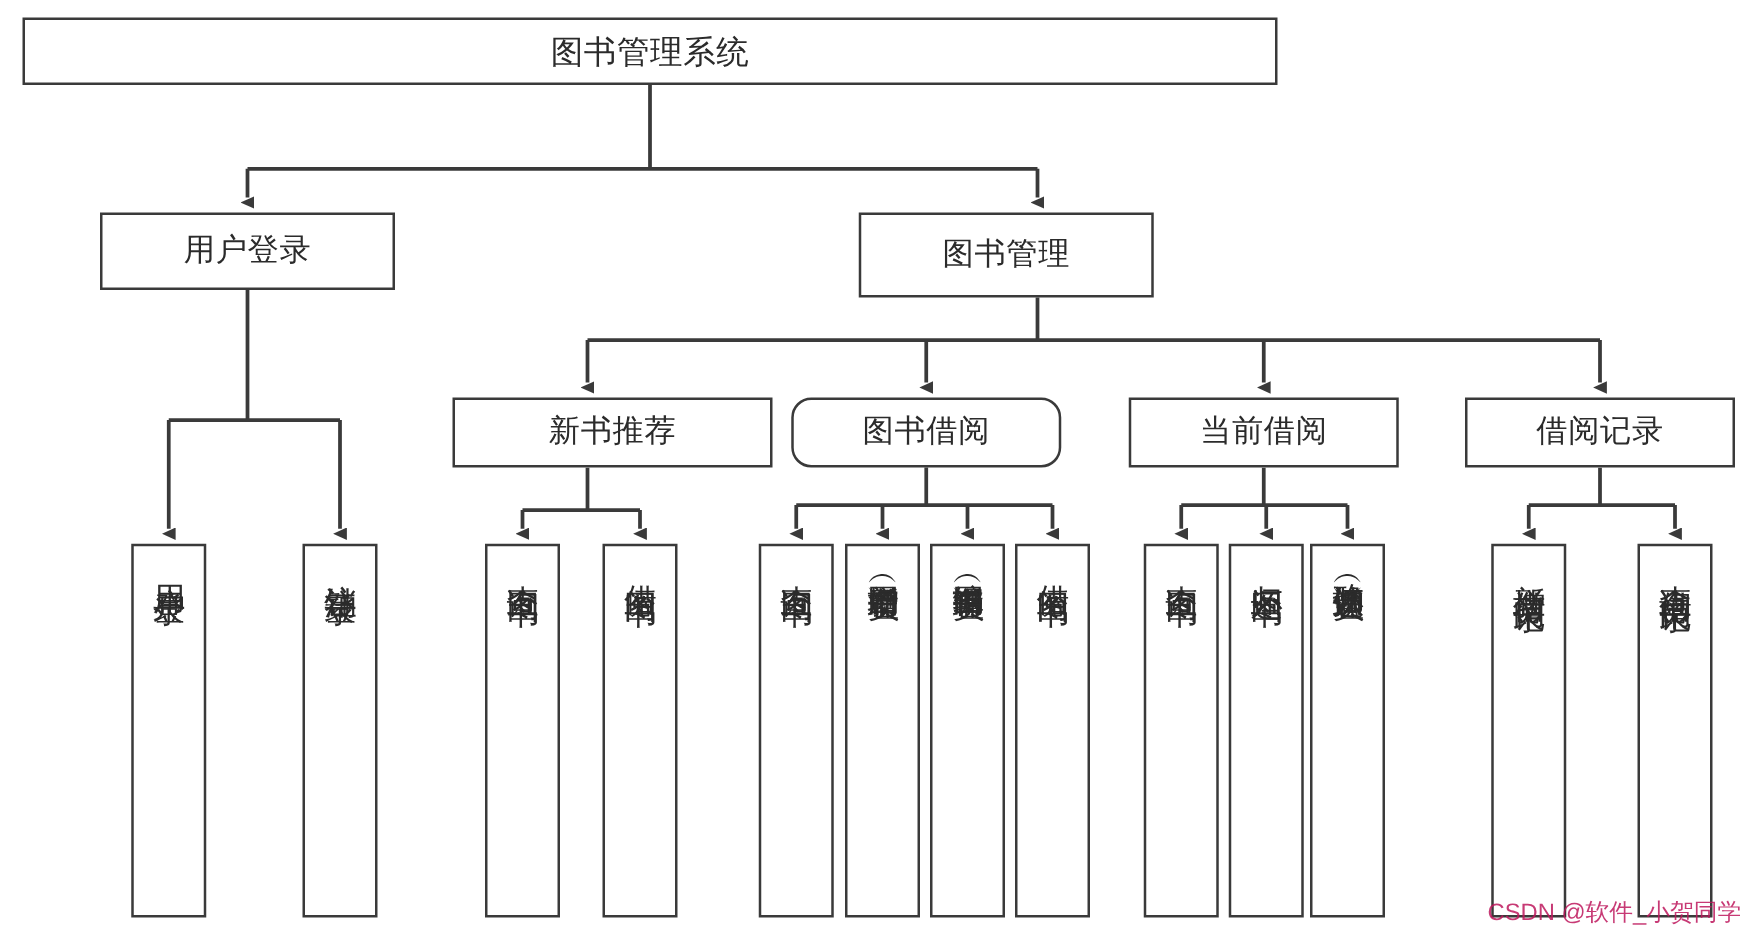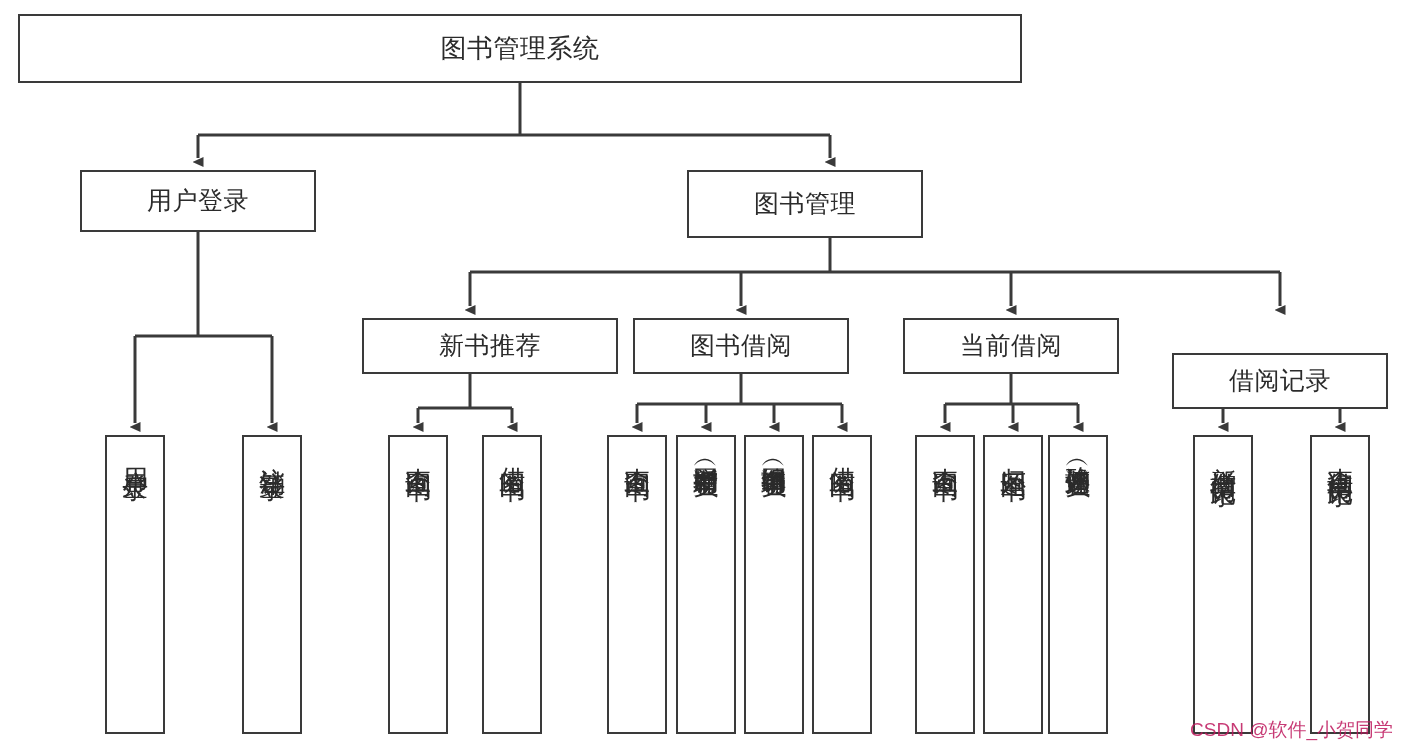--- a/index.html
+++ b/index.html
@@ -123,41 +123,41 @@
       <path d="M1013,404 L1013,423" marker-end="url(#arrow)"></path>
       <path d="M1078,404 L1078,423" marker-end="url(#arrow)"></path>
 
       <path d="M1280,374 L1280,404"></path>
       <path d="M1223,404 L1340,404"></path>
       <path d="M1223,404 L1223,423" marker-end="url(#arrow)"></path>
       <path d="M1340,404 L1340,423" marker-end="url(#arrow)"></path>
     </g>
   </svg>
 
-  <div class="node horizontal" id="root-node" style="left:18px; top:14px; width:1004px; height:69px;justify-content:center;">
+  <div class="node horizontal" id="root-node" style="left:18px; top:14px; width:1004px; height:54px;justify-content:center;">
     <span class="label">图书管理系统</span>
   </div>
 
   <div class="node horizontal" style="left:80px; top:170px; width:236px; height:62px;">
     <span class="label">用户登录</span>
   </div>
   <div class="node horizontal" style="left:687px; top:170px; width:236px; height:68px;justify-content:center;">
     <span class="label">图书管理</span>
   </div>
 
   <div class="node horizontal" style="left:362px; top:318px; width:256px; height:56px;">
     <span class="label">新书推荐</span>
   </div>
-  <div class="node horizontal" style="left:633px; top:318px; width:216px; height:56px;">
+  <div class="node horizontal" style="left:633px; top:318px; width:216px; height:56px;border-radius:16px;">
     <span class="label">图书借阅</span>
   </div>
   <div class="node horizontal" style="left:903px; top:318px; width:216px; height:56px;">
     <span class="label">当前借阅</span>
   </div>
-  <div class="node horizontal" style="left:1172px; top:318px; width:216px; height:56px;margin-top:35px;">
+  <div class="node horizontal" style="left:1172px; top:318px; width:216px; height:56px;">
     <span class="label">借阅记录</span>
   </div>
 
   <div class="node vertical" style="left:105px; top:435px; width:60px; height:299px;">
     <span class="label">用户登录</span>
   </div>
   <div class="node vertical" style="left:242px; top:435px; width:60px; height:299px;">
     <span class="label">注销登录</span>
   </div>
   <div class="node vertical" style="left:388px; top:435px; width:60px; height:299px;">

